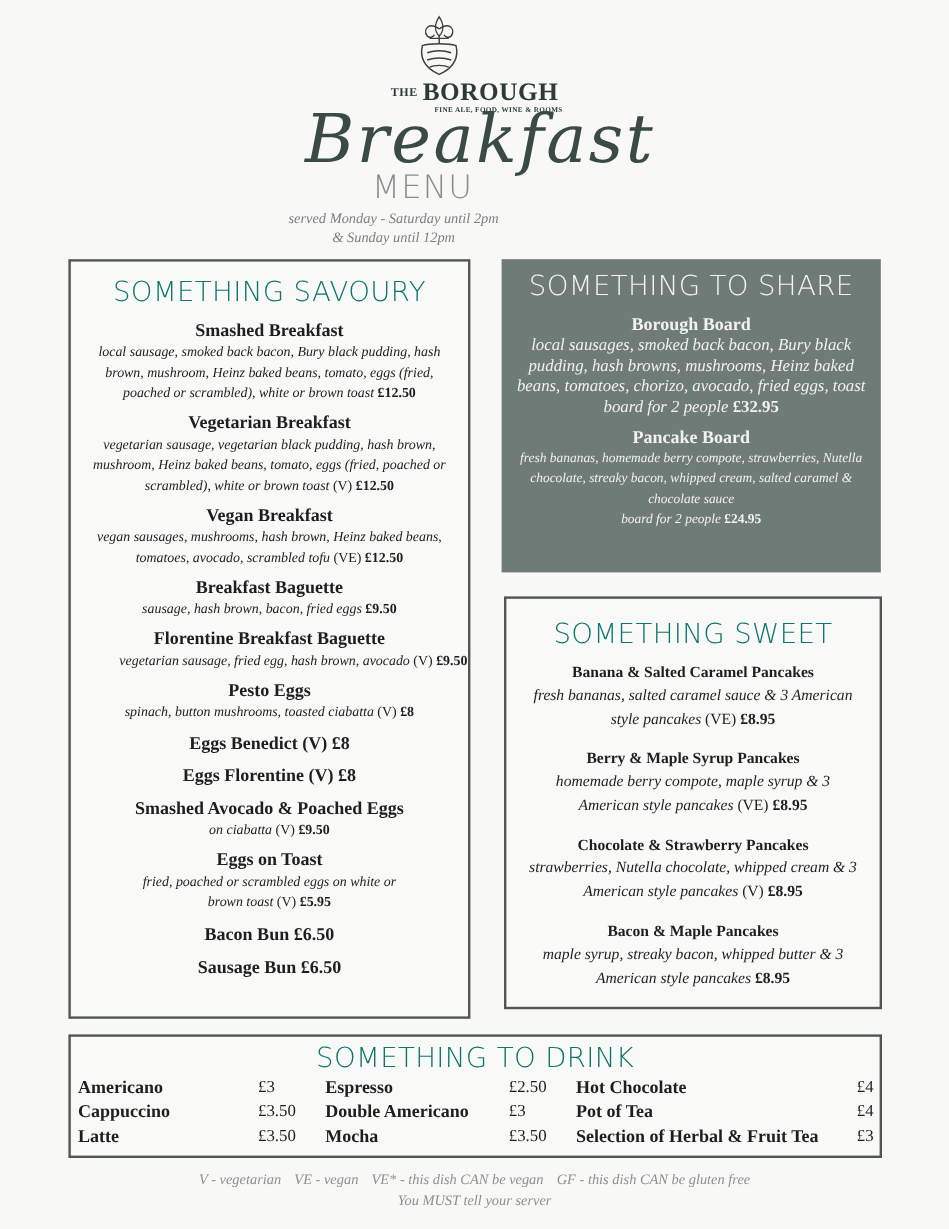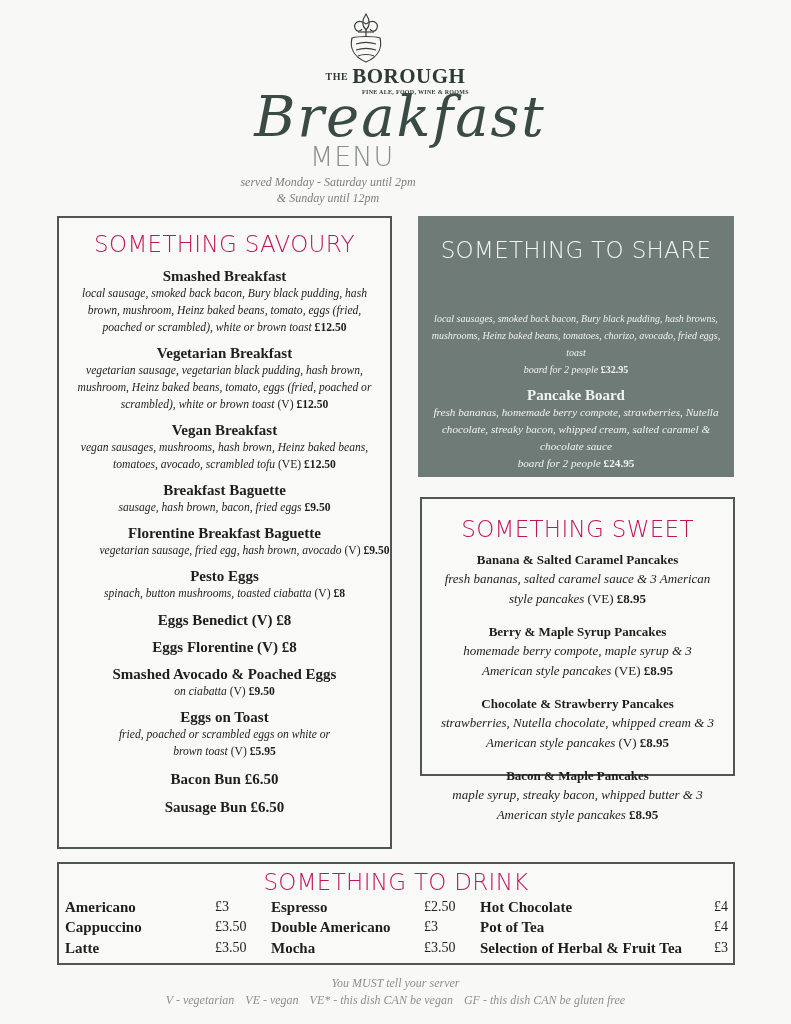--- a/index.html
+++ b/index.html
@@ -37,21 +37,21 @@
   }
   .box {
     position: absolute; box-sizing: border-box;
     border: 2px solid #4f5753;
     background: #f9f9f8;
     text-align: center;
   }
   .box.filled { background: #6e7b76; border: none; color: #f2f2f0; }
   .sec-title {
     font-family: "DejaVu Sans", sans-serif; font-weight: 200;
-    font-size: 23px; color: #be185d; letter-spacing: 0.3px; line-height: 28px;
+    font-size: 23px; color: #0f766e; letter-spacing: 0.3px; line-height: 28px;
   }
   .box.filled .sec-title { color: #f4f4f2; }
   .item { margin-top: 8px; }
   .item-name { font-weight: bold; font-size: 15px; line-height: 18px; }
   .item-desc { font-style: italic; font-size: 11.6px; line-height: 17px; }
   .price { font-weight: bold; font-style: normal; }
   .tag { font-style: normal; }
   .sweet .item { margin-top: 14px; }
   .sweet .item-name { font-size: 13px; }
   .sweet .item-desc { font-size: 13px; line-height: 20px; }
@@ -178,46 +178,47 @@
 
   <div class="item" style="margin-top:10px;">
     <div class="item-name">Bacon Bun £6.50</div>
   </div>
 
   <div class="item" style="margin-top:10px;">
     <div class="item-name">Sausage Bun £6.50</div>
   </div>
 </div>
 
-<div class="box filled share" style="left:418px; top:216px; width:316px; height:261px; padding:20px 6px 0;">
+<div class="box filled share" style="left:418px; top:216px; width:316px; height:261px; padding:9px 6px 0;">
   <div class="sec-title">SOMETHING TO SHARE</div>
 
   <div class="item" style="margin-top:9px;">
-    <div class="item-desc" style="font-size:10px;margin-top:46px;">
+    <div class="item-name">Borough Board</div>
+    <div class="item-desc" style="font-size:14px;">
       <div>local sausages, smoked back bacon, Bury black pudding, hash browns, mushrooms, Heinz baked beans, tomatoes, chorizo, avocado, fried eggs, toast</div>
       <div>
         <span>board for 2 people</span>
         <span class="price">£32.95</span>
       </div>
     </div>
   </div>
 
   <div class="item" style="margin-top:8px;">
     <div class="item-name">Pancake Board</div>
     <div class="item-desc" style="font-size:11.2px;">
       <div>fresh bananas, homemade berry compote, strawberries, Nutella chocolate, streaky bacon, whipped cream, salted caramel &amp; chocolate sauce</div>
       <div>
         <span>board for 2 people</span>
         <span class="price">£24.95</span>
       </div>
     </div>
   </div>
 </div>
 
-<div class="box sweet" style="left:420px; top:497px; width:315px; height:279px; padding:16px 4px 0;">
+<div class="box sweet" style="left:420px; top:497px; width:315px; height:344px; padding:16px 4px 0;">
   <div class="sec-title">SOMETHING SWEET</div>
 
   <div class="item" style="margin-top:8px;">
     <div class="item-name">Banana &amp; Salted Caramel Pancakes</div>
     <div class="item-desc" style="padding:0 10px;">
       <span>fresh bananas, salted caramel sauce &amp; 3 American style pancakes</span>
       <span class="tag">(VE)</span>
       <span class="price">£8.95</span>
     </div>
   </div>
@@ -270,20 +271,20 @@
     <div class="drink-row" style="left:421px; top:0;">Hot Chocolate</div>
     <div class="drink-price" style="left:655px; top:0;">£4</div>
     <div class="drink-row" style="left:421px; top:20px;">Pot of Tea</div>
     <div class="drink-price" style="left:655px; top:20px;">£4</div>
     <div class="drink-row" style="left:421px; top:41px;">Selection of Herbal &amp; Fruit Tea</div>
     <div class="drink-price" style="left:655px; top:41px;">£3</div>
   </div>
 </div>
 
 <div class="footer">
-  <div>You MUST tell your server</div>
   <div>
     <span>V - vegetarian</span>
     <span>VE - vegan</span>
     <span>VE* - this dish CAN be vegan</span>
     <span>GF - this dish CAN be gluten free</span>
   </div>
+  <div>You MUST tell your server</div>
 </div>
 
 </body></html>

